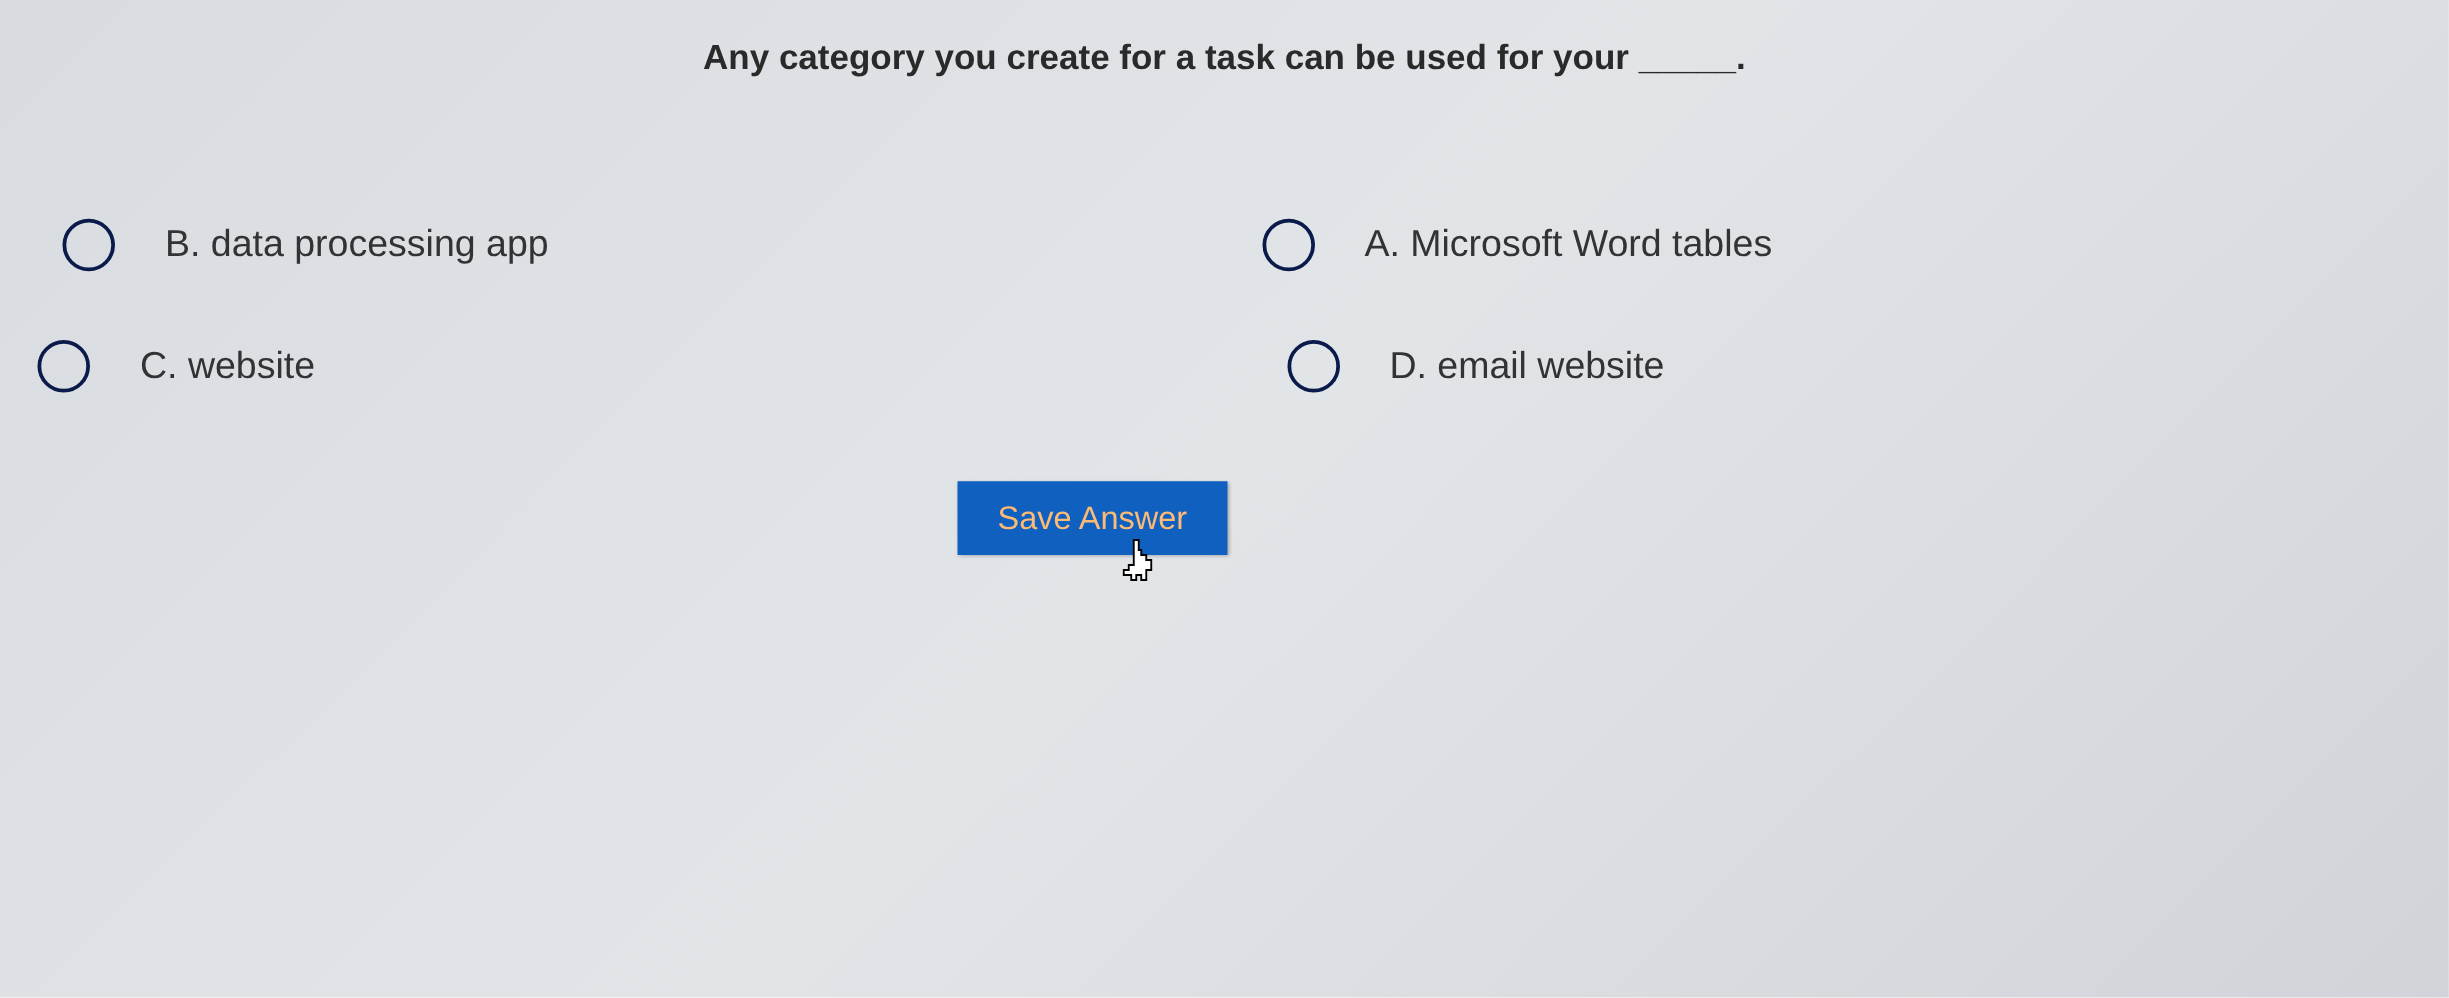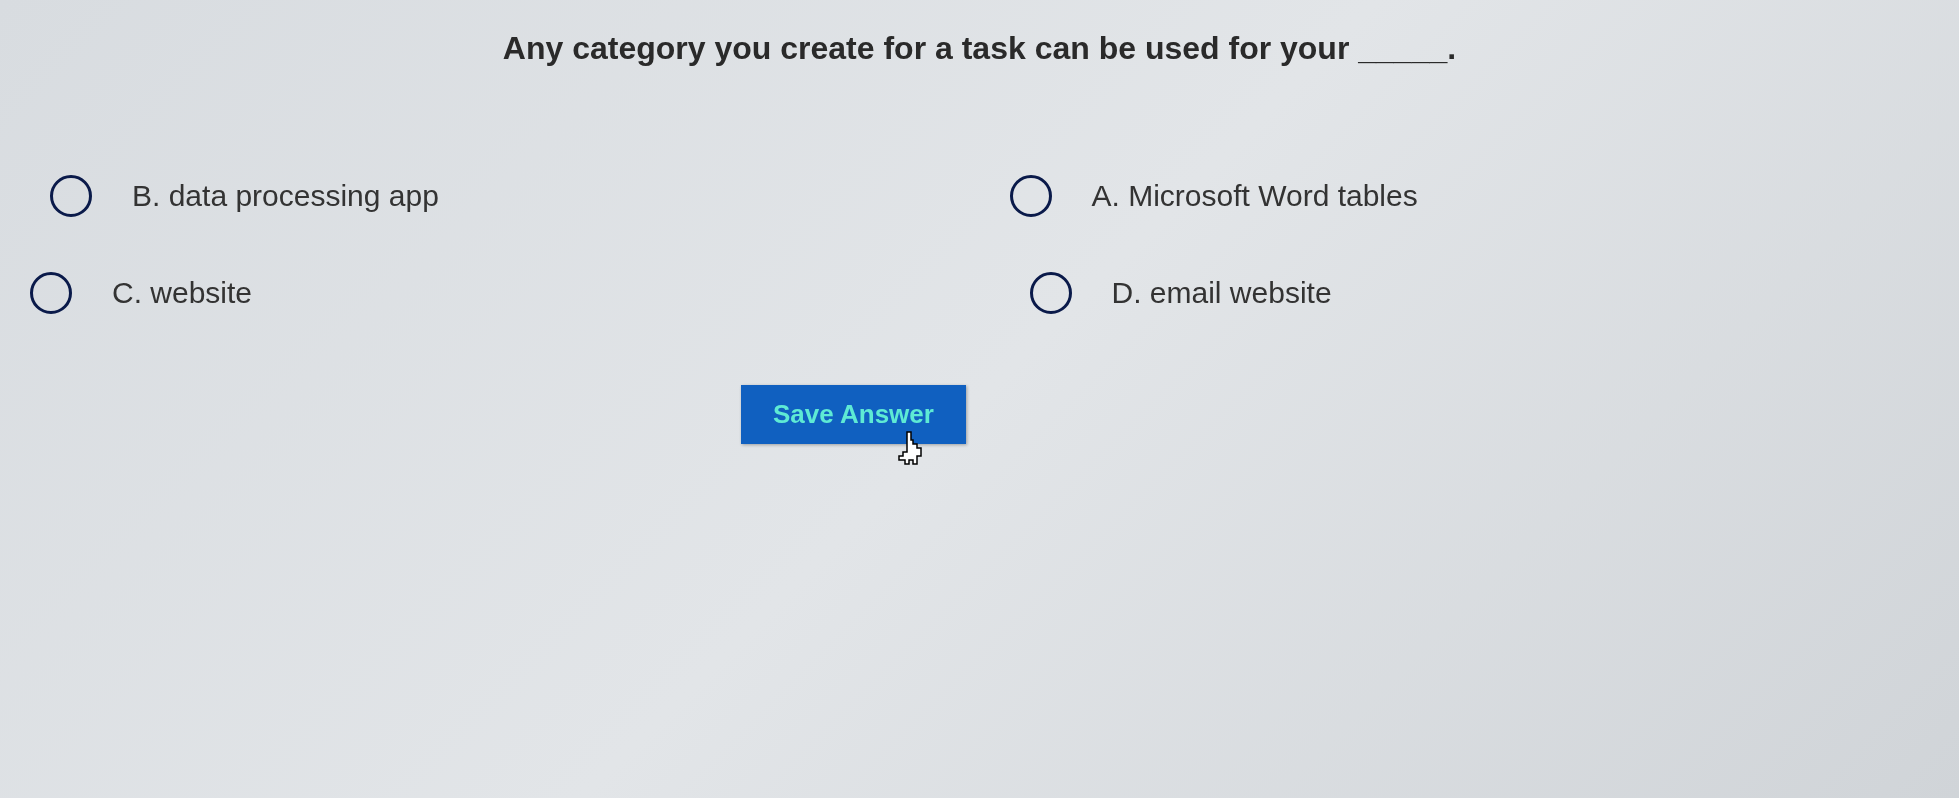--- a/index.html
+++ b/index.html
@@ -13,21 +13,21 @@
       width: 1959px;
       height: 798px;
       position: relative;
       overflow: hidden;
     }
     .question-text {
       position: absolute;
       top: 30px;
       left: 50%;
       transform: translateX(-50%);
-      font-size: 32px;
+      font-size: 28px;
       font-weight: bold;
       color: #2a2a2a;
       white-space: nowrap;
     }
     .options-container {
       position: absolute;
       top: 175px;
       left: 30px;
       right: 30px;
       display: grid;
@@ -52,25 +52,25 @@
     .option-right .radio-circle {
       margin-left: 20px;
     }
     .option-label {
       font-size: 30px;
       color: #333;
     }
     .save-button {
       position: absolute;
       top: 385px;
-      left: 741px;
+      left: 766px;
       background: #1060c0;
-      color: #5eead4;
+      color: #fdba74;
       font-size: 26px;
-      font-weight: bold;
+      font-weight: normal;
       padding: 14px 32px;
       border: none;
       cursor: pointer;
       box-shadow: 1px 1px 3px rgba(0,0,0,0.3);
     }
     .cursor-icon {
       position: absolute;
       top: 430px;
       left: 895px;
       pointer-events: none;

